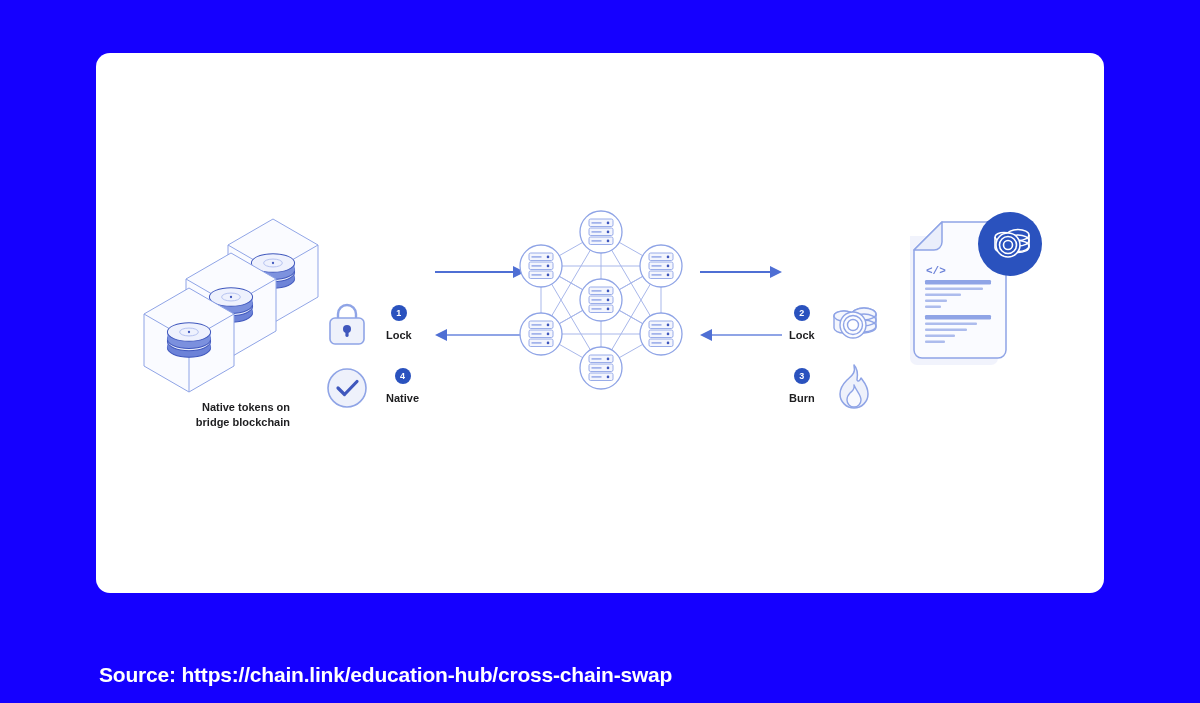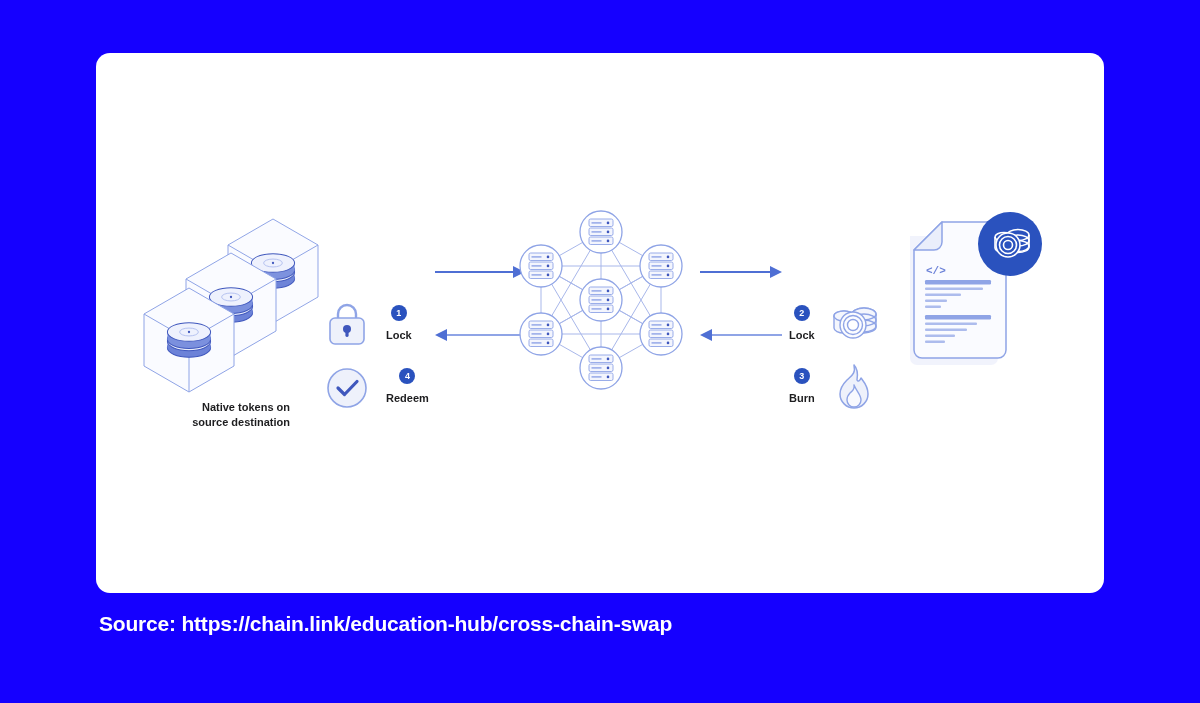--- a/index.html
+++ b/index.html
@@ -16,21 +16,21 @@
     position: absolute;
     left: 96px; top: 53px;
     width: 1008px; height: 540px;
     background: #ffffff;
     border-radius: 14px;
   }
 
   
   .source {
     position: absolute;
-    left: 99px; top: 612px;
+    left: 99px; top: 663px;
     color: #ffffff;
     font-size: 21px;
     font-weight: 700;
     letter-spacing: -0.2px;
     white-space: nowrap;
   }
 
   
   .col { position: absolute; }
 
@@ -127,21 +127,21 @@
           <use href="#cube"></use>
           <g transform="translate(45,44) scale(0.72)">
               <use href="#coins"></use>
             </g>
         </g>
       </svg>
     </div>
 
     <div class="caption" style="left:84px; top:347px; width:110px;text-align:right;">
       <span>Native tokens on</span>
-      <span>source destination</span>
+      <span>bridge blockchain</span>
     </div>
 
     <div class="step" style="left:229px; top:247px;">
       <svg width="44" height="46" viewBox="0 0 44 46">
         <path d="M13 19 v-5 a9 9 0 0 1 18 0 v5" fill="none" stroke="#8fa4e6" stroke-width="2.4"></path>
         <rect x="5" y="18" width="34" height="26" rx="5" fill="#eef1fb" stroke="#8fa4e6" stroke-width="1.6"></rect>
         <circle cx="22" cy="29" r="4" fill="#3f57bd"></circle>
         <rect x="20.4" y="29" width="3.2" height="8" rx="1.4" fill="#3f57bd"></rect>
       </svg>
       <div class="step-text" style="margin-left:17px;">
@@ -150,21 +150,21 @@
       </div>
     </div>
 
     <div class="step" style="left:229px; top:310px;">
       <svg width="44" height="46" viewBox="0 0 44 46">
         <circle cx="22" cy="25" r="19" fill="#eef1fb" stroke="#8fa4e6" stroke-width="1.6"></circle>
         <path d="M13 25 l6.5 6.5 L32 18.5" fill="none" stroke="#3f57bd" stroke-width="3.2" stroke-linecap="round" stroke-linejoin="round"></path>
       </svg>
       <div class="step-text" style="margin-left:17px;">
         <div class="badge">4</div>
-        <div class="step-label">Redeem</div>
+        <div class="step-label">Native</div>
       </div>
     </div>
 
     <div class="arrow" style="left:339px; top:211px;">
       <svg width="90" height="16" viewBox="0 0 90 16">
         <line x1="0" y1="8" x2="78" y2="8" stroke="#4f6fd4" stroke-width="2"></line>
         <path d="M78 2 L90 8 L78 14 Z" fill="#4f6fd4"></path>
       </svg>
     </div>
 

